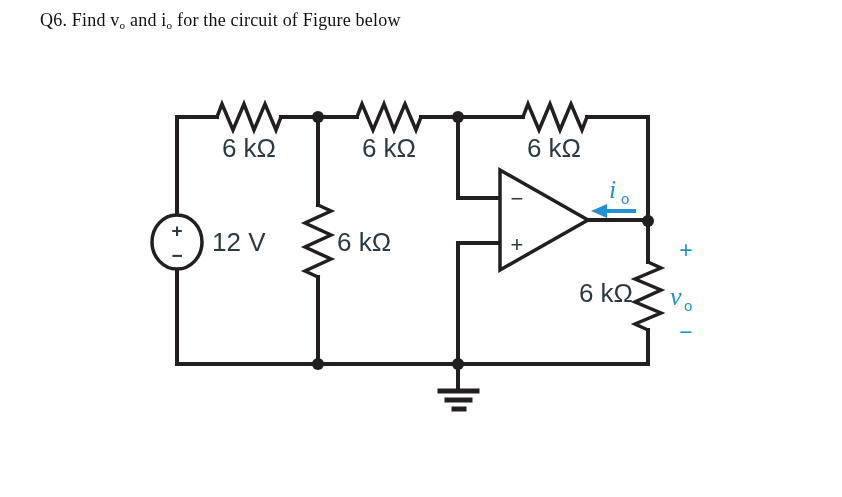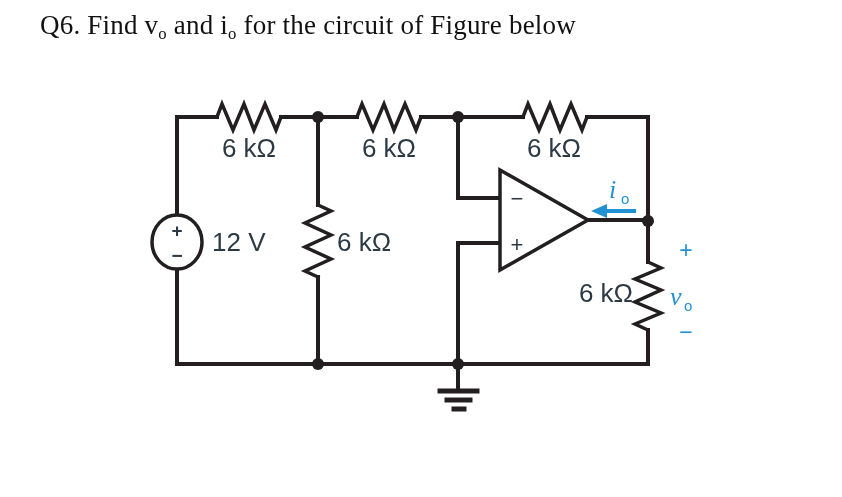--- a/index.html
+++ b/index.html
@@ -8,21 +8,21 @@
     width: 842px;
     height: 497px;
     background: #ffffff;
     font-family: "Liberation Serif", serif;
     overflow: hidden;
   }
   .title {
     position: absolute;
     left: 40px;
     top: 10px;
-    font-size: 27px;
+    font-size: 18px;
     color: #111111;
     letter-spacing: 0.2px;
     white-space: nowrap;
   }
   .title .sub {
     font-size: 0.62em;
     vertical-align: -0.28em;
   }
   svg.circuit {
     position: absolute;

